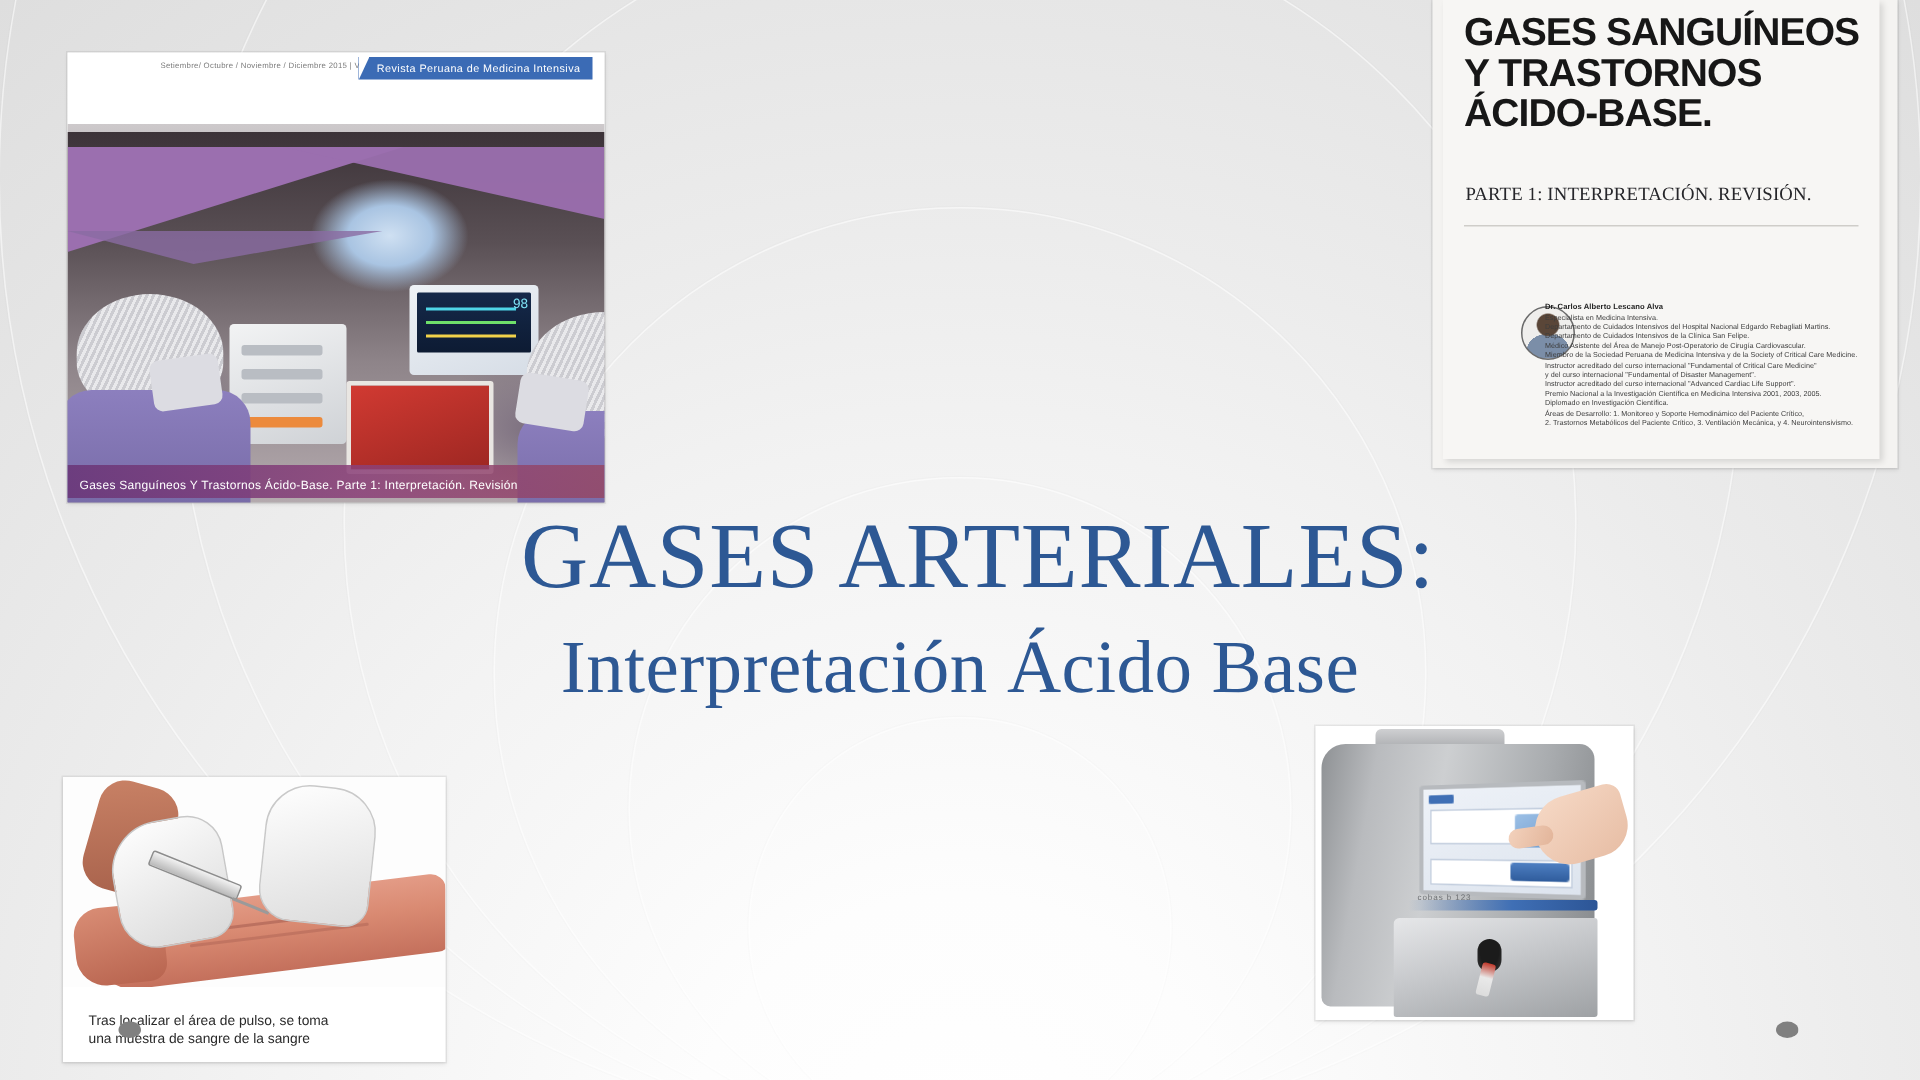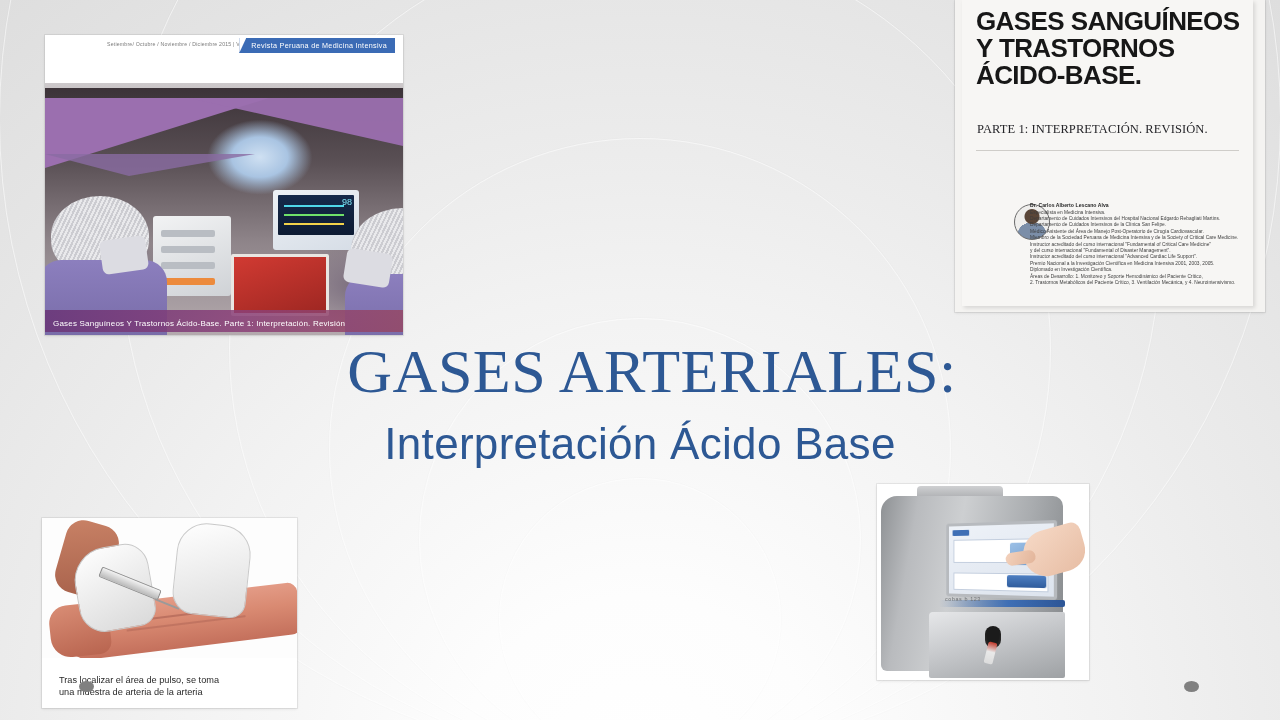--- a/index.html
+++ b/index.html
@@ -44,22 +44,22 @@
   .title-line1 {
     font-family: "Liberation Serif", serif;
     font-size: 62px;
     line-height: 70px;
     color: #2d5894;
     letter-spacing: 0.5px;
     white-space: nowrap;
     padding-left: 24px;
   }
   .title-line2 {
-    font-family: Liberation Sans, sans-serif;
-    font-size: 44px;
+    font-family: Liberation Serif, serif;
+    font-size: 50px;
     line-height: 76px;
     color: #2d5894;
     letter-spacing: 0.3px;
     white-space: nowrap;
   }
 
   
   .pic {
     position: absolute;
     background: #ffffff;
@@ -495,21 +495,21 @@
       <div class="fist"></div>
       <div class="upperarm"></div>
       <div class="gloveL"></div>
       <div class="syringe"></div>
       <div class="needle"></div>
       <div class="gloveR"></div>
     </div>
     <div class="cap-box">
       <div class="cap">
         <div>Tras localizar el área  de pulso, se toma</div>
-        <div>una muestra de arteria de la arteria</div>
+        <div>una muestra de sangre de la sangre</div>
       </div>
     </div>
   </div>
 
   <div class="pic" id="analyzer">
     <div class="mach-top"></div>
     <div class="mach-body">
       <div class="mach-screen">
         <div class="bar"></div>
         <div class="row"></div>

